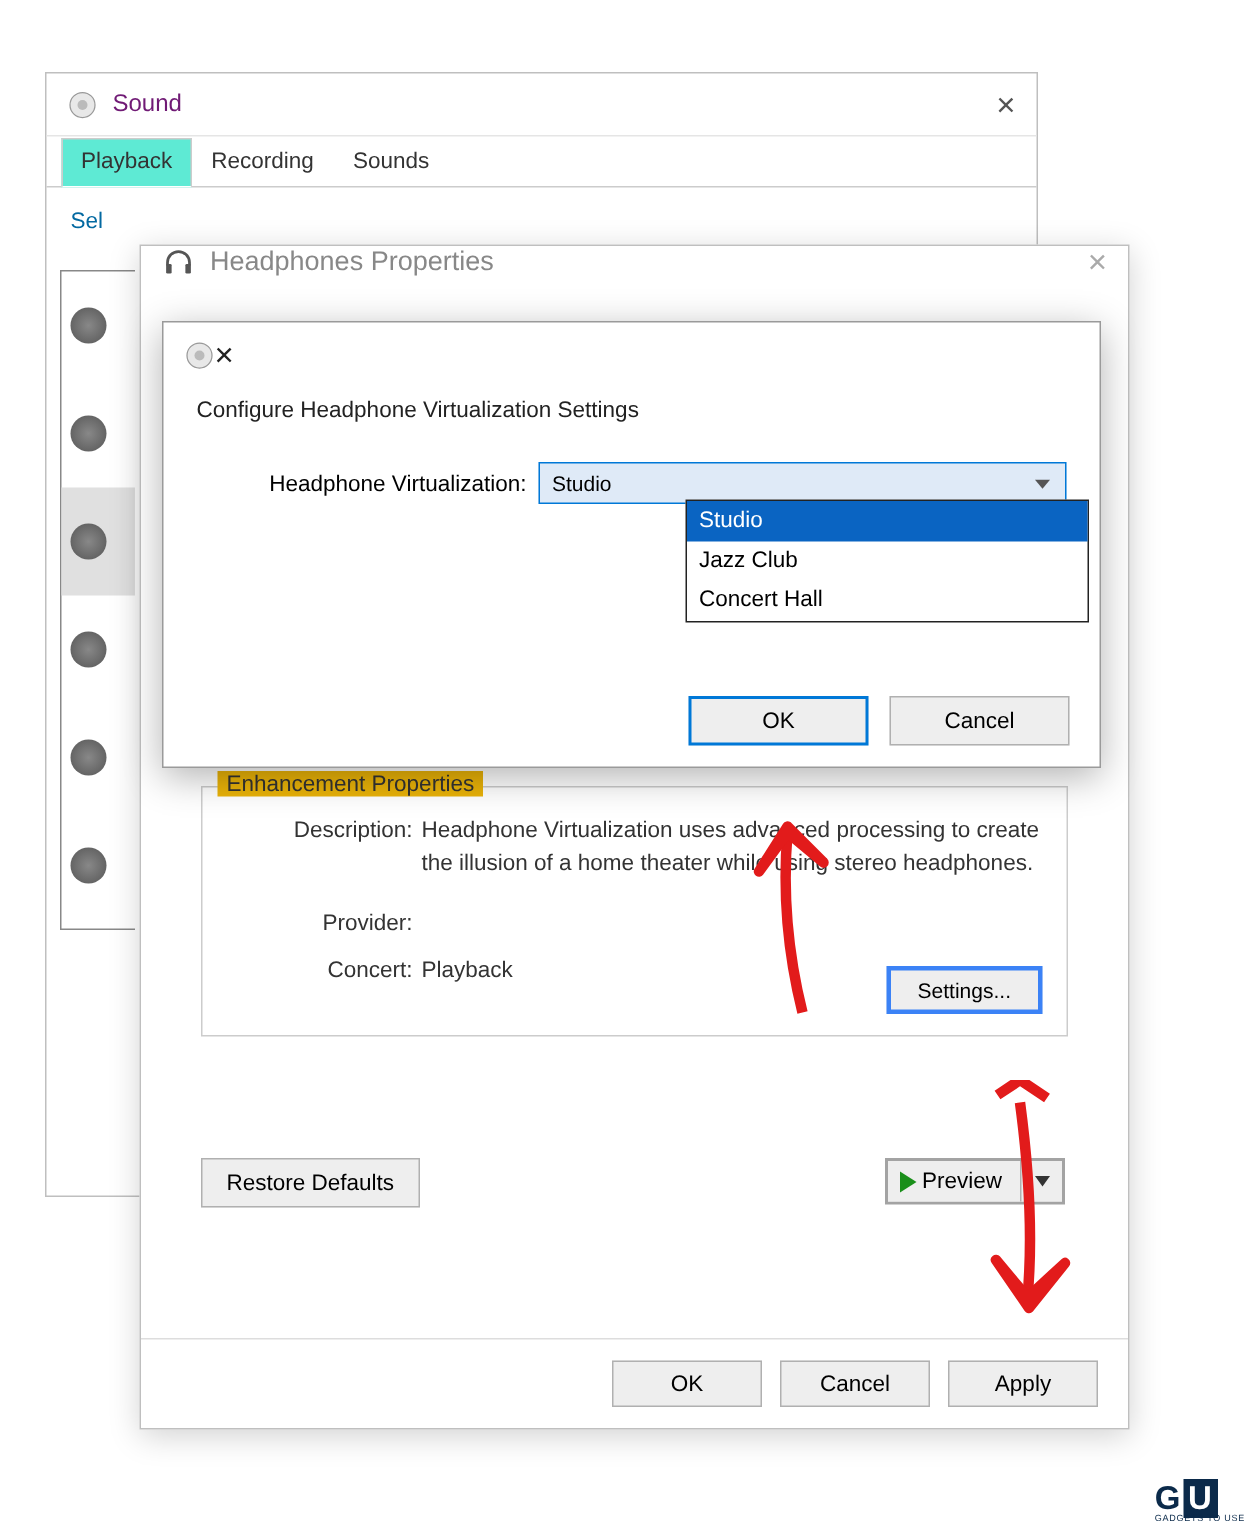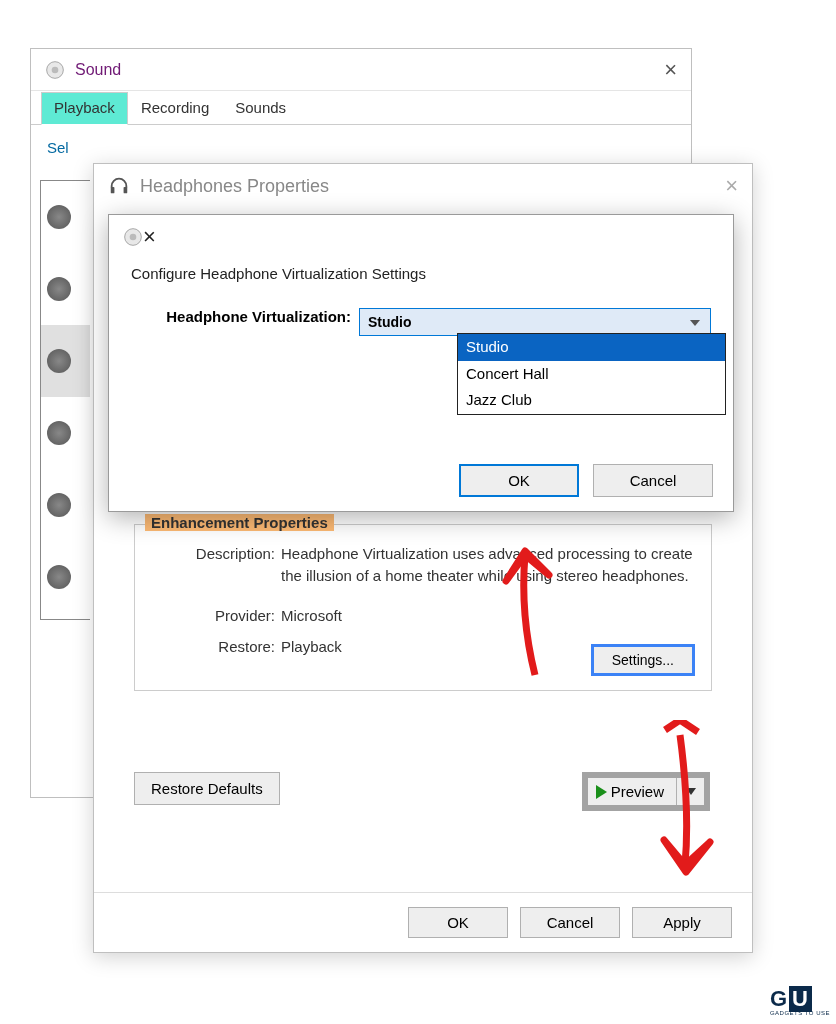--- a/index.html
+++ b/index.html
@@ -94,21 +94,21 @@
       left: 93px;
       top: 163px;
       width: 660px;
       height: 790px;
       background: #fff;
       border: 1px solid #bfbfbf;
       box-shadow: 0 4px 20px rgba(0,0,0,0.18);
     }
     .props-titlebar {
       display: flex;
-      align-items: center;
+      align-items: flex-start;
       height: 44px;
       padding: 0 14px;
     }
     .hp-icon-svg { width: 22px; height: 22px; }
     .props-title {
       margin-left: 10px;
       font-size: 18px;
       color: #888;
       flex: 1;
     }
@@ -118,25 +118,24 @@
       left: 40px;
       top: 360px;
       width: 578px;
       border: 1px solid #ccc;
       padding: 18px 16px 16px;
     }
     .enh-legend {
       position: absolute;
       top: -11px;
       left: 10px;
-      background: #fdba74;
+      background: #eab308;
       padding: 0 6px;
       font-size: 15px;
       color: #333;
-      font-weight: bold;
     }
     .enh-row {
       display: flex;
       margin-bottom: 6px;
       font-size: 15px;
       color: #333;
       line-height: 1.45;
     }
     .enh-label { width: 130px; text-align: right; padding-right: 6px; }
     .enh-val { flex: 1; }
@@ -159,21 +158,21 @@
       background: #eee;
       border: 1px solid #b0b0b0;
       font-size: 15px;
       cursor: pointer;
     }
     .preview-wrap {
       position: absolute;
       right: 42px;
       top: 608px;
       display: flex;
-      border: 6px solid #a3a3a3;
+      border: 2px solid #a3a3a3;
     }
     .preview-btn {
       padding: 5px 12px 5px 8px;
       background: #eee;
       font-size: 15px;
       cursor: pointer;
       display: flex;
       align-items: center;
       gap: 4px;
     }
@@ -235,21 +234,21 @@
       margin-left: 10px;
       font-size: 18px;
       color: #222;
       flex: 1;
     }
     .virt-close {
       font-size: 22px; font-family: Arial; cursor: pointer; color: #222;
     }
     .virt-body { padding: 6px 22px; }
     .virt-instr { font-size: 15px; margin-bottom: 26px; color: #222; }
-    .virt-row { display: flex; gap: 8px; font-weight: bold; }
+    .virt-row { display: flex; align-items: center; gap: 8px; }
     .virt-label { font-size: 15px; width: 220px; text-align: right; }
     .virt-select {
       flex: 1;
       height: 28px;
       padding: 2px 26px 2px 8px;
       font-size: 14px;
       background: #dfeaf7;
       border: 1px solid #0078d7;
       position: relative;
       cursor: pointer;
@@ -385,24 +384,23 @@
   </div>
 
   <div class="enh-fieldset">
     <div class="enh-legend">Enhancement Properties</div>
     <div class="enh-row">
       <div class="enh-label">Description:</div>
       <div class="enh-val">Headphone Virtualization uses advanced processing to create the illusion of a home theater while using stereo headphones.</div>
     </div>
     <div class="enh-row" style="margin-top:18px">
       <div class="enh-label">Provider:</div>
-      <div class="enh-val">Microsoft</div>
     </div>
     <div class="enh-row" style="margin-top:10px; padding-bottom:10px">
-      <div class="enh-label">Restore:</div>
+      <div class="enh-label">Concert:</div>
       <div class="enh-val">Playback</div>
     </div>
     <button class="settings-btn">Settings...</button>
   </div>
 
   <button class="restore-btn">Restore Defaults</button>
 
   <div class="preview-wrap">
     <div class="preview-btn">
       <span class="play-tri"></span>
@@ -433,22 +431,22 @@
     <div class="virt-row">
       <div class="virt-label">Headphone Virtualization:</div>
       <div class="virt-select">
         <span>Studio</span>
       </div>
     </div>
   </div>
 
   <div class="virt-dropdown">
     <div class="virt-option sel">Studio</div>
+    <div class="virt-option">Jazz Club</div>
     <div class="virt-option">Concert Hall</div>
-    <div class="virt-option">Jazz Club</div>
   </div>
 
   <div class="virt-footer">
     <button class="virt-ok">OK</button>
     <button class="virt-cancel">Cancel</button>
   </div>
 </div>
 
 <svg class="arrow-svg" style="left:480px; top:505px; width:120px; height:180px;">
   <path d="M55 170 Q 40 110 45 50" stroke="#e21b1b" stroke-width="7" fill="none"></path>

